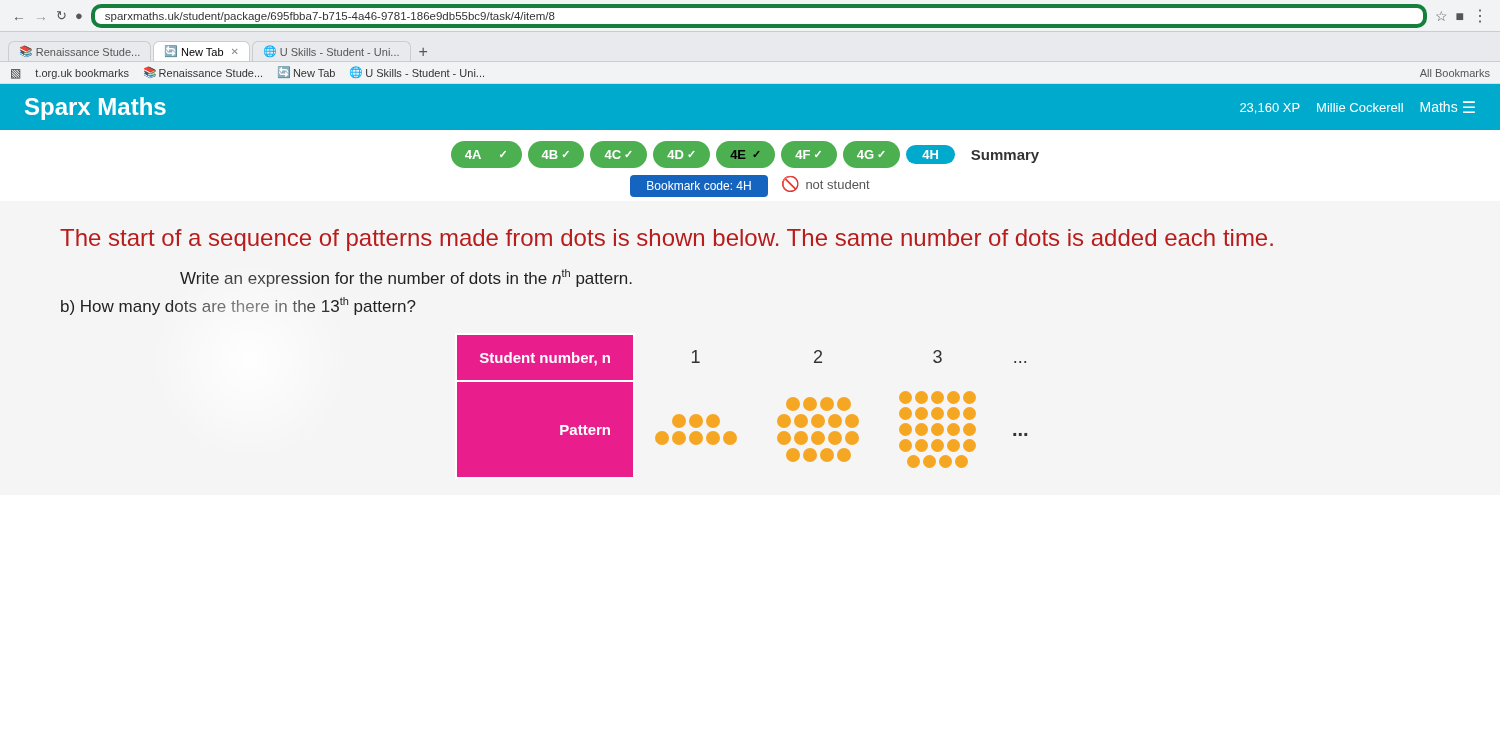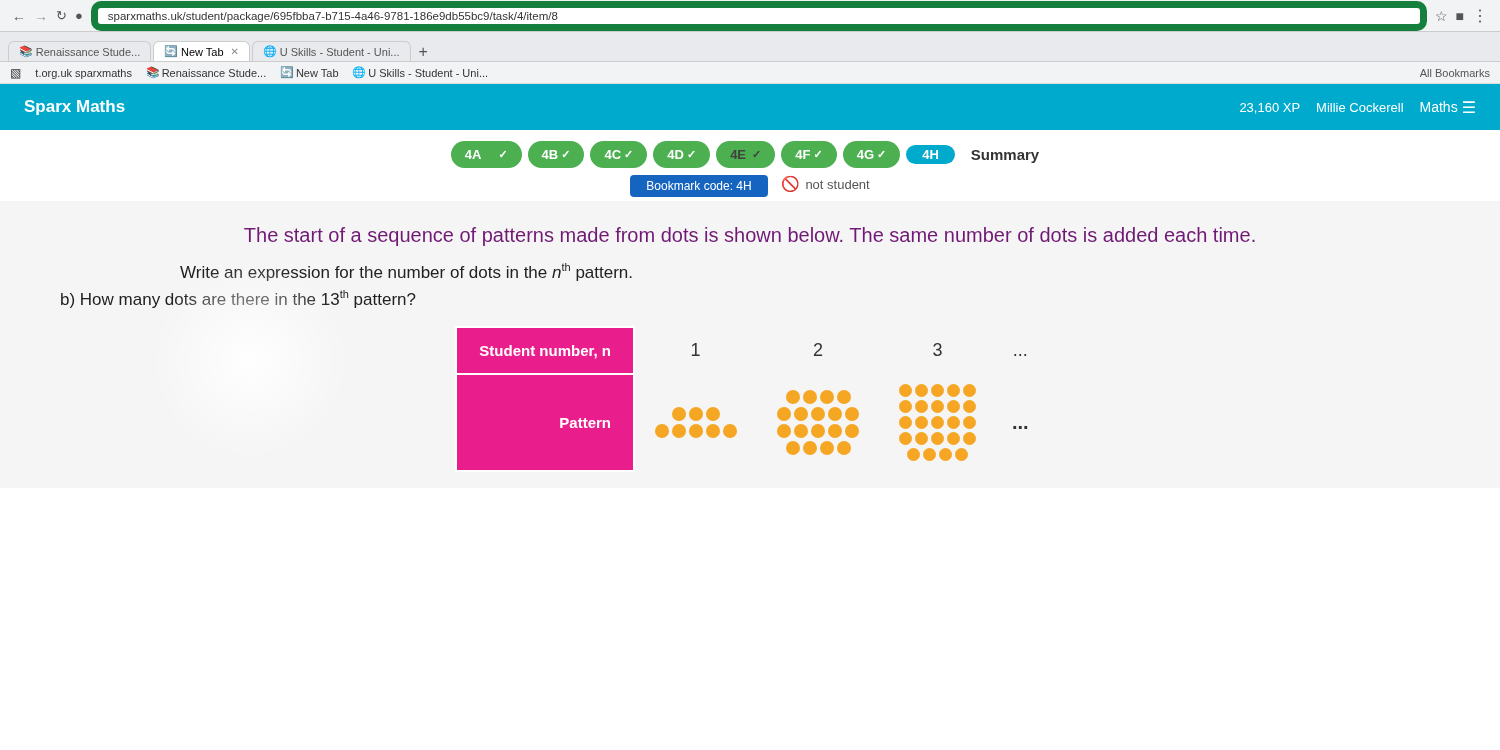--- a/index.html
+++ b/index.html
@@ -8,21 +8,21 @@
     sup { font-size: 11px; }
   </style>
 </head>
 <body>
 
 <div style="background:#f1f3f4; padding:4px 12px; display:flex; align-items:center; gap:8px; border-bottom:1px solid #ccc; height:32px;">
   <span style="font-size:14px; cursor:pointer; color:#555;">←</span>
   <span style="font-size:14px; cursor:pointer; color:#999;">→</span>
   <span style="font-size:13px; cursor:pointer; color:#555;">↻</span>
   <span style="font-size:13px; cursor:pointer; color:#555;">●</span>
-  <div style="flex:1; background:#fff; border:7px solid #15803d; border-radius:10px; padding:2px 10px; font-size:11.5px; color:#333;">sparxmaths.uk/student/package/695fbba7-b715-4a46-9781-186e9db55bc9/task/4/item/8</div>
+  <div style="flex:1; background:#fff; border:4px solid #15803d; border-radius:10px; padding:2px 10px; font-size:11.5px; color:#333;">sparxmaths.uk/student/package/695fbba7-b715-4a46-9781-186e9db55bc9/task/4/item/8</div>
   <span style="font-size:14px; color:#555; cursor:pointer;">☆</span>
   <span style="font-size:14px; color:#555; cursor:pointer;">■</span>
   <span style="font-size:16px; color:#555; cursor:pointer;">⋮</span>
 </div>
 
 <div style="background:#e8eaed; display:flex; align-items:flex-end; padding:4px 8px 0; gap:2px; height:30px; border-bottom:1px solid #ccc;">
   <div style="background:#e8eaed; border:1px solid #ccc; border-bottom:none; border-radius:6px 6px 0 0; padding:3px 10px; font-size:11px; display:flex; align-items:center; gap:3px; cursor:pointer; color:#555;">
     <span>📚</span>
     <span>Renaissance Stude...</span>
   </div>
@@ -33,39 +33,39 @@
   </div>
   <div style="background:#e8eaed; border:1px solid #ccc; border-bottom:none; border-radius:6px 6px 0 0; padding:3px 10px; font-size:11px; display:flex; align-items:center; gap:3px; cursor:pointer; color:#555;">
     <span>🌐</span>
     <span>U Skills - Student - Uni...</span>
   </div>
   <span style="font-size:16px; padding:0 6px; cursor:pointer; color:#555;">+</span>
 </div>
 
 <div style="background:#f1f3f4; display:flex; align-items:center; padding:2px 10px; gap:14px; font-size:11px; color:#333; border-bottom:1px solid #ddd; height:22px;">
   <span style="font-size:12px;">▧</span>
-  <span style="cursor:pointer;">t.org.uk sparxmaths</span>
+  <span style="cursor:pointer;">t.org.uk bookmarks</span>
   <span style="cursor:pointer; display:flex; align-items:center; gap:2px;">
     <span>📚</span>
     <span>Renaissance Stude...</span>
   </span>
   <span style="cursor:pointer; display:flex; align-items:center; gap:2px;">
     <span>🔄</span>
     <span>New Tab</span>
   </span>
   <span style="cursor:pointer; display:flex; align-items:center; gap:2px;">
     <span>🌐</span>
     <span>U Skills - Student - Uni...</span>
   </span>
   <span style="flex:1;"></span>
   <span style="cursor:pointer; color:#555;">All Bookmarks</span>
 </div>
 
 <div style="background:#00aacc; display:flex; align-items:center; padding:8px 24px; justify-content:space-between; height:46px;">
-  <span style="color:#fff; font-size:17px; font-weight:bold;">Sparx Maths</span>
+  <span style="color:#fff; font-size:24px; font-weight:bold;">Sparx Maths</span>
   <div style="display:flex; align-items:center; gap:16px; color:#fff; font-size:13px;">
     <span>23,160 XP</span>
     <span>Millie Cockerell</span>
     <button style="background:transparent; border:none; color:#fff; font-size:14px; cursor:pointer; display:flex; align-items:center; gap:4px;">
       <span>Maths</span>
       <span style="font-size:16px;">☰</span>
     </button>
   </div>
 </div>
 
@@ -79,21 +79,21 @@
     <span style="font-size:11px;">✓</span>
   </button>
   <button style="background:#4caf50; color:#fff; border:none; border-radius:20px; padding:6px 14px; font-size:13px; font-weight:bold; cursor:pointer; display:flex; align-items:center; gap:3px;">
     <span>4C</span>
     <span style="font-size:11px;">✓</span>
   </button>
   <button style="background:#4caf50; color:#fff; border:none; border-radius:20px; padding:6px 14px; font-size:13px; font-weight:bold; cursor:pointer; display:flex; align-items:center; gap:3px;">
     <span>4D</span>
     <span style="font-size:11px;">✓</span>
   </button>
-  <button style="background:#4caf50; color:#404040; border:none; border-radius:20px; padding:6px 14px; font-size:13px; font-weight:bold; cursor:pointer; display:flex; align-items:center; gap:6px;">
+  <button style="background:#4caf50; color:#000000; border:none; border-radius:20px; padding:6px 14px; font-size:13px; font-weight:bold; cursor:pointer; display:flex; align-items:center; gap:6px;">
     <span>4E</span>
     <span style="font-size:11px;">✓</span>
   </button>
   <button style="background:#4caf50; color:#fff; border:none; border-radius:20px; padding:6px 14px; font-size:13px; font-weight:bold; cursor:pointer; display:flex; align-items:center; gap:3px;">
     <span>4F</span>
     <span style="font-size:11px;">✓</span>
   </button>
   <button style="background:#4caf50; color:#fff; border:none; border-radius:20px; padding:6px 14px; font-size:13px; font-weight:bold; cursor:pointer; display:flex; align-items:center; gap:3px;">
     <span>4G</span>
     <span style="font-size:11px;">✓</span>
@@ -111,21 +111,21 @@
   <div style="display:flex; align-items:center; gap:5px;">
     <span style="font-size:15px; color:#888;">🚫</span>
     <span style="font-size:13px; color:#555;">not student</span>
   </div>
 </div>
 
 <div style="background:#f5f5f5; padding:18px 60px 16px; position:relative; overflow:hidden;">
 
   <div style="position:absolute; width:200px; height:200px; background:radial-gradient(circle, rgba(255,255,255,0.95) 0%, rgba(255,255,255,0) 70%); border-radius:50%; left:150px; top:60px; pointer-events:none;"></div>
 
-  <p style="font-size:20px; color:#701a75; text-align:center; line-height:1.6; margin-bottom:10px;">The start of a sequence of patterns made from dots is shown below. The same number of dots is added each time.</p>
+  <p style="font-size:24px; color:#b91c1c; text-align:left; line-height:1.6; margin-bottom:10px;">The start of a sequence of patterns made from dots is shown below. The same number of dots is added each time.</p>
 
   <p style="font-size:17px; color:#222; margin-bottom:6px; text-align:left; padding-left:120px;">
     <span>Write an expression for the number of dots in the <em>n</em><sup>th</sup> pattern.</span>
   </p>
 
   <p style="font-size:17px; color:#222; margin-bottom:16px; text-align:left;">
     <span>b) How many dots are there in the 13<sup>th</sup> pattern?</span>
   </p>
 
   <div style="display:flex; justify-content:center; margin-top:10px;">

